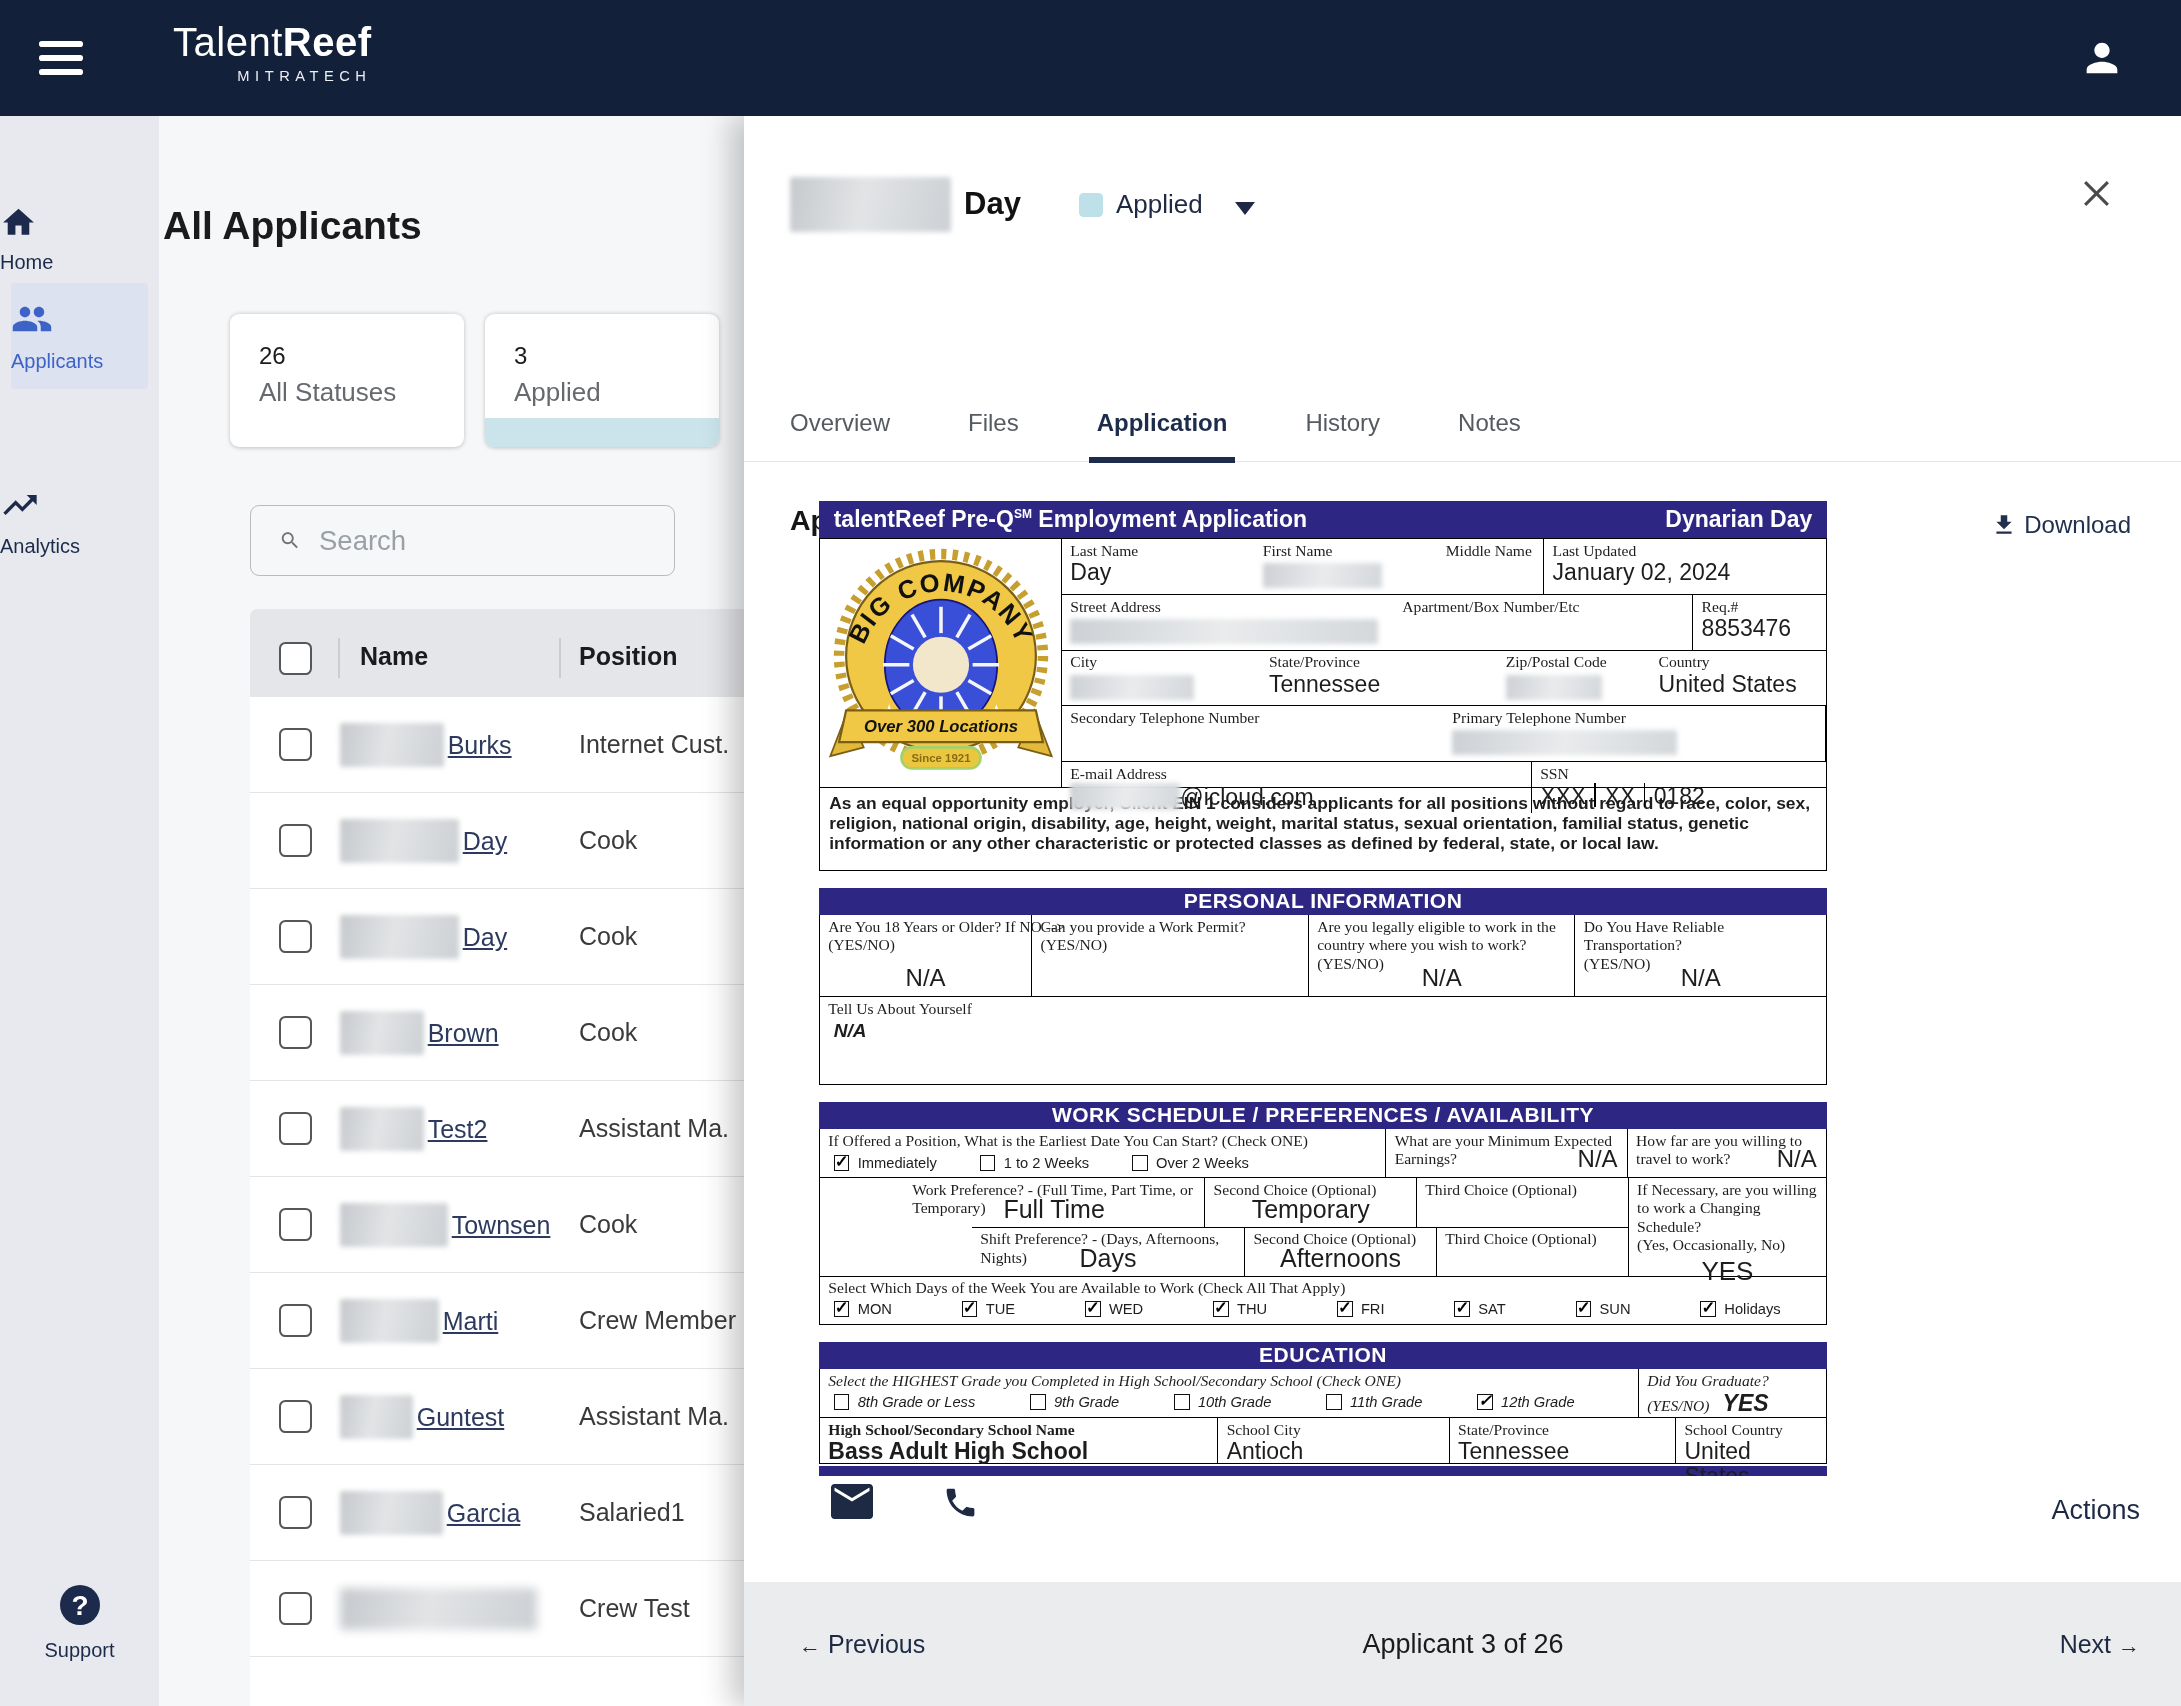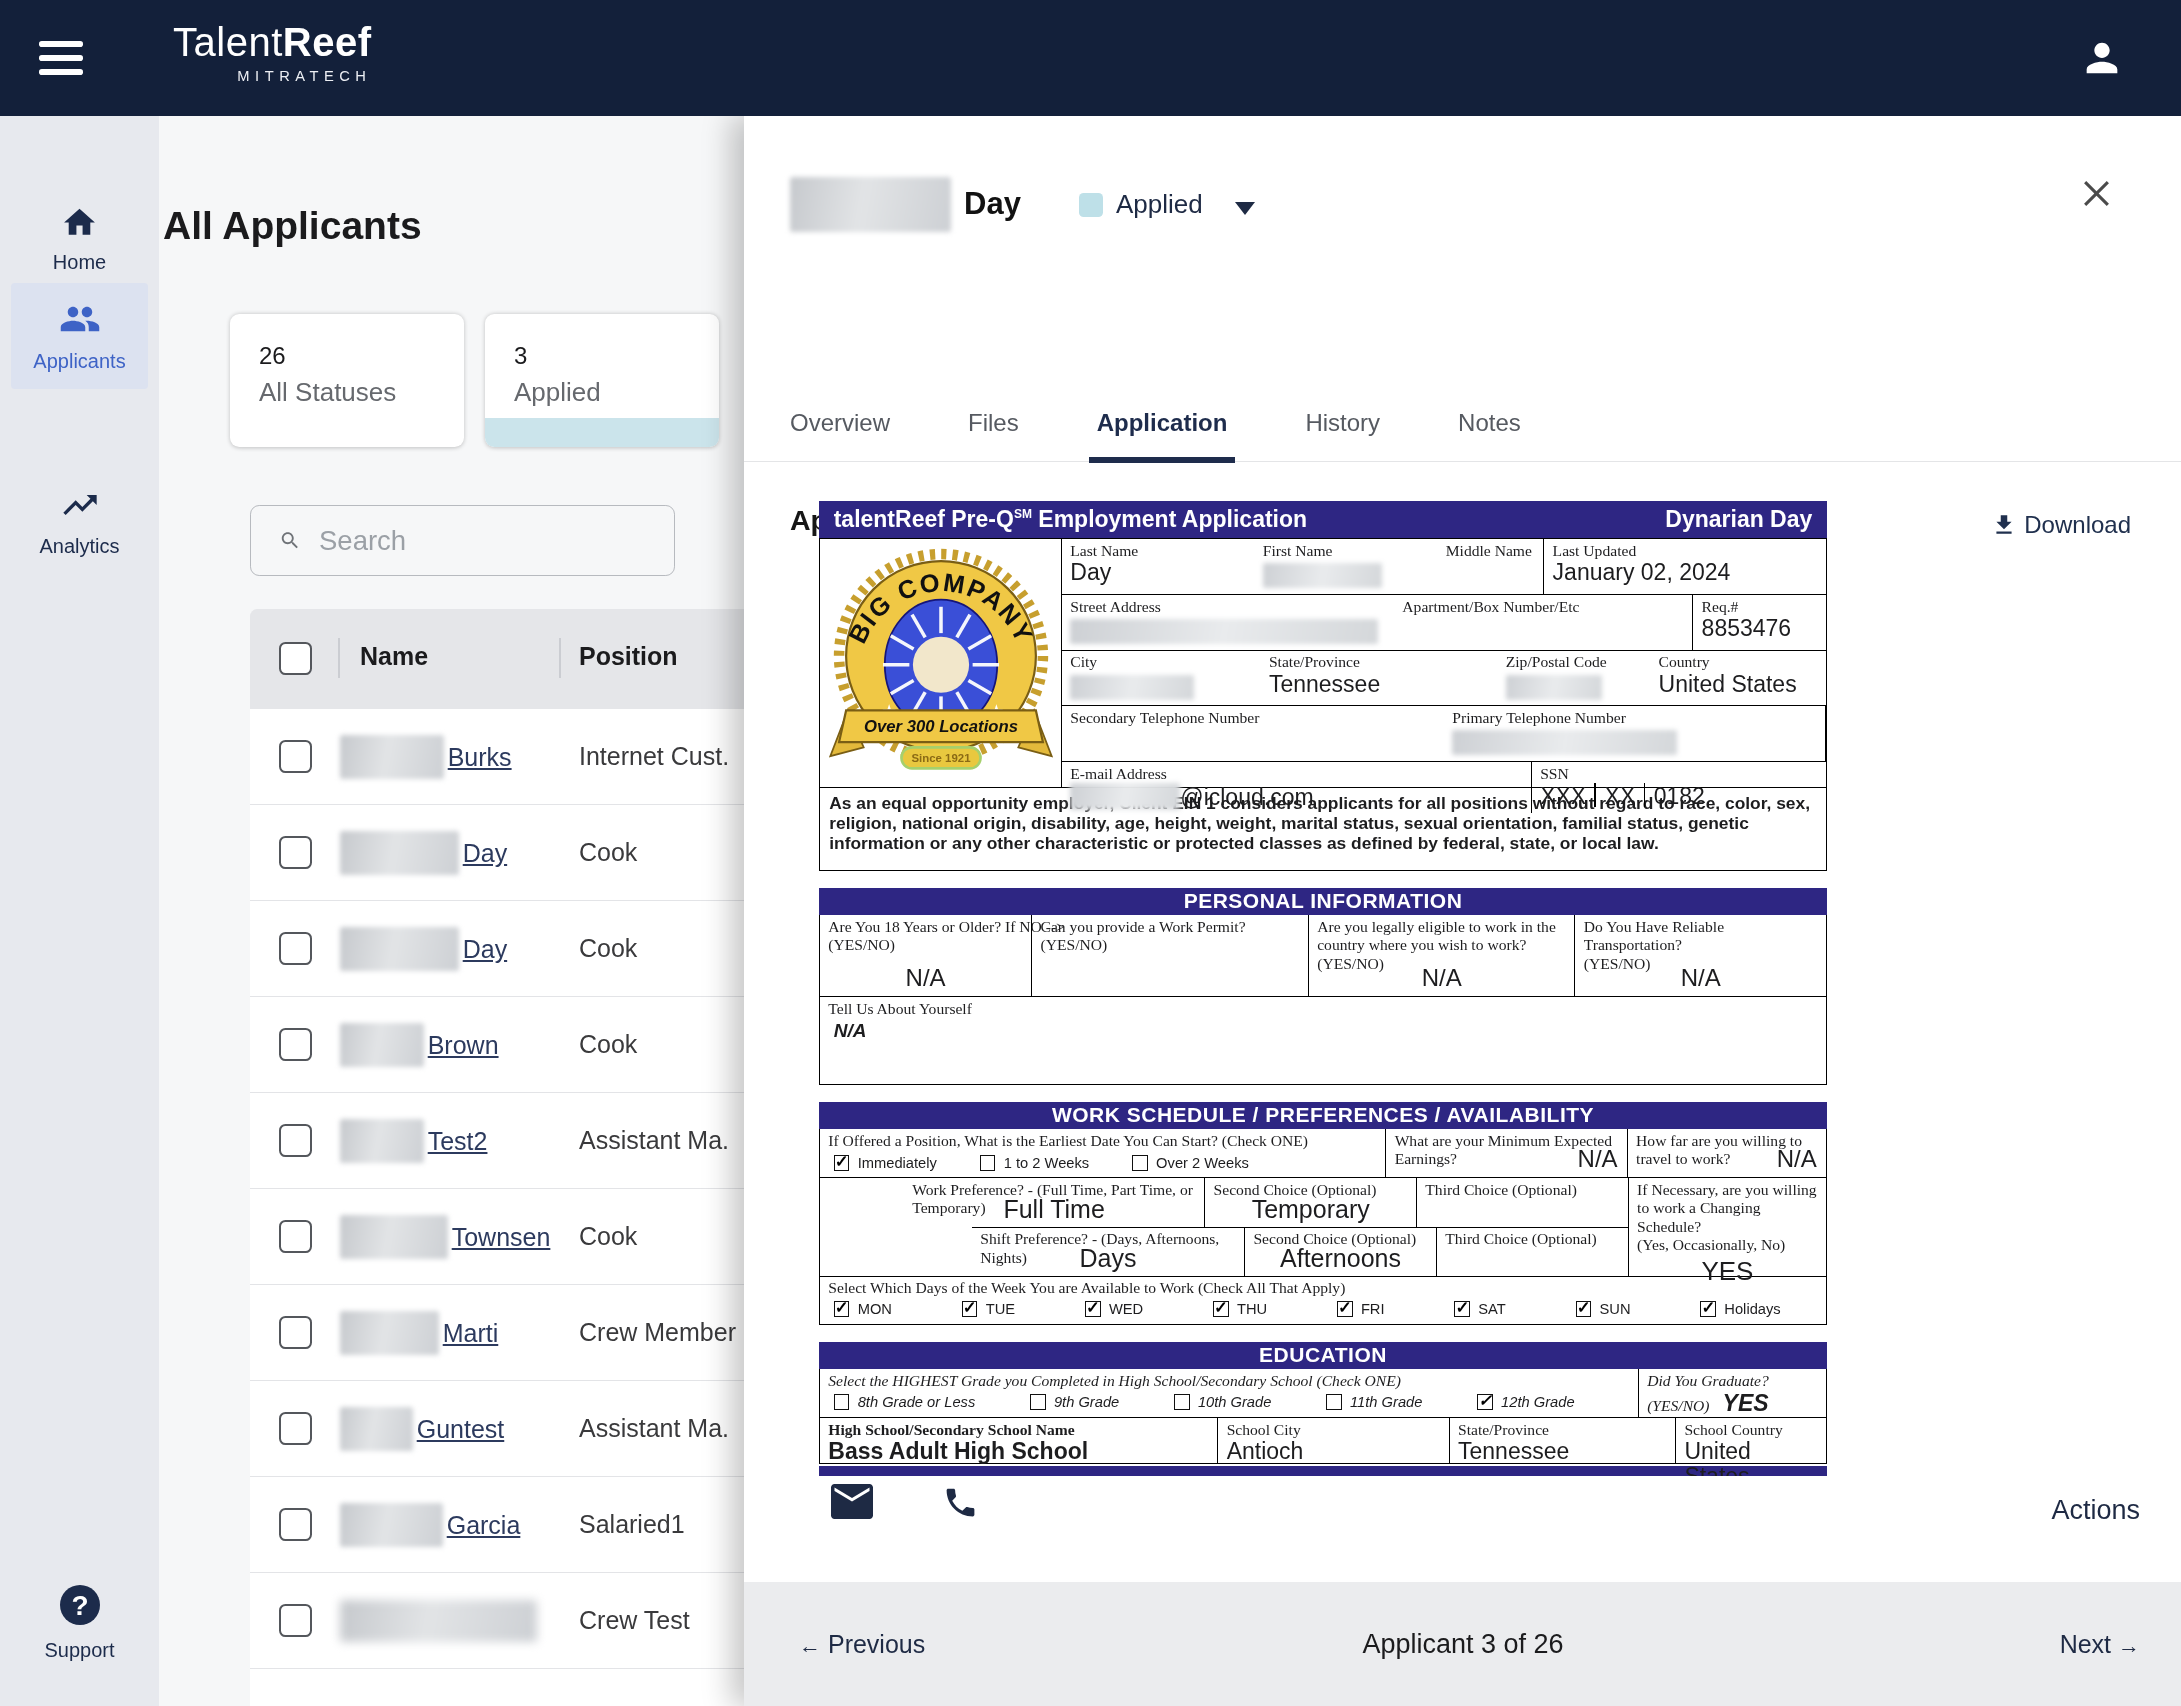--- a/index.html
+++ b/index.html
@@ -11,41 +11,41 @@
   .hamburger { position:absolute; left:39px; top:35px; width:46px; height:46px; display:flex; flex-direction:column; justify-content:center; gap:8.3px; cursor:pointer; }
   .hamburger span { display:block; width:44px; height:5.5px; background:#fff; border-radius:2.8px; }
   .brand { position:absolute; left:173px; top:20px; color:#fff; }
   .brand-line { font-size:40px; letter-spacing:0.5px; font-weight:300; }
   .brand-line b { font-weight:700; }
   .brand-sub { display:block; text-align:right; font-size:14.7px; letter-spacing:5.5px; color:#EDEFF4; margin-top:2.8px; }
   .avatar { position:absolute; right:57px; top:35px; width:46px; height:46px; }
 
   
   .sidebar { position:absolute; top:116px; left:0; width:159px; height:1591px; background:#E7E9EE; z-index:10; }
-  .side-item { position:absolute; left:0; width:159px; text-align:center; cursor:pointer; }
+  .side-item { position:absolute; left:0; width:159px; cursor:pointer; }
   .side-item .lbl { display:block; font-size:20px; color:#1C2B4B; margin-top:7.3px; }
   .side-item.active-block { left:11px; width:137px; background:#DCE2F0; border-radius:3.7px; padding:14.7px 0 16.5px; }
   .side-item.active-block .lbl { color:#3E63C6; }
   .support { position:absolute; left:0; width:159px; text-align:center; top:1465px; cursor:pointer; }
   .support .lbl { display:block; font-size:20px; color:#1C2B4B; margin-top:7.3px; }
 
   
   .page-title { position:absolute; left:163px; top:204px; font-size:39px; color:#1b1b1d; z-index:5; }
   .card { position:absolute; top:314px; width:234px; height:133px; background:#fff; border-radius:9.2px; box-shadow:0 0.9px 4.6px rgba(0,0,0,.22); z-index:5; cursor:pointer; }
   .card .cnt { margin:27.5px 0 7.3px 29px; font-size:24px; color:#1b1b1d; }
   .card .clb { margin-left:29px; font-size:26px; color:#66696E; }
   .card-strip { position:absolute; left:0; right:0; bottom:0; height:29px; background:#CBE4EB; border-radius:0 0 9.2px 9.2px; }
   .searchbox { position:absolute; left:250px; top:505px; width:425px; height:71px; border:1.8px solid #B7BABF; border-radius:9.2px; z-index:5; display:flex; align-items:center; background:transparent; }
   .searchbox svg { margin-left:27.5px; }
   .searchbox input { flex:1; border:none; outline:none; background:transparent; font-size:27.5px; color:#333; margin-left:18.4px; font-family:"Liberation Sans",sans-serif; }
   .searchbox input::placeholder { color:#9BA0A6; }
 
   
   .table { position:absolute; left:250px; top:609px; width:569px; z-index:5; }
-  .thead { position:relative; height:100px; background:#E5E6E9; border-radius:7.3px 7.3px 0 0; }
+  .thead { position:relative; height:88px; background:#E5E6E9; border-radius:7.3px 7.3px 0 0; }
   .thead .hdr { position:absolute; font-size:25px; font-weight:700; color:#1b1b1d; top:33px; }
   .vdiv { position:absolute; top:29px; width:1.8px; height:40px; background:#CBCDD2; }
   .cbx { position:absolute; left:29px; width:33px; height:33px; border:2.8px solid #54575C; border-radius:6.4px; background:#fff; cursor:pointer; }
   .trow { position:relative; height:96px; background:#fff; border-bottom:1.8px solid #E3E4E7; }
   .trow .cbx { top:31px; }
   .thead .cbx { top:33px; }
   .nmcell { position:absolute; left:90px; top:0; height:96px; display:flex; align-items:center; }
   .blur { background:linear-gradient(100deg,#c6c9cd 0%,#e2e4e6 45%,#cdd0d4 100%); filter:blur(2.8px); border-radius:2.8px; }
   .nm-blur { width:104px; height:44px; }
   .nlink { font-size:25px; color:#2C3A5E; text-decoration:underline; margin-left:3.7px; cursor:pointer; white-space:nowrap; }

